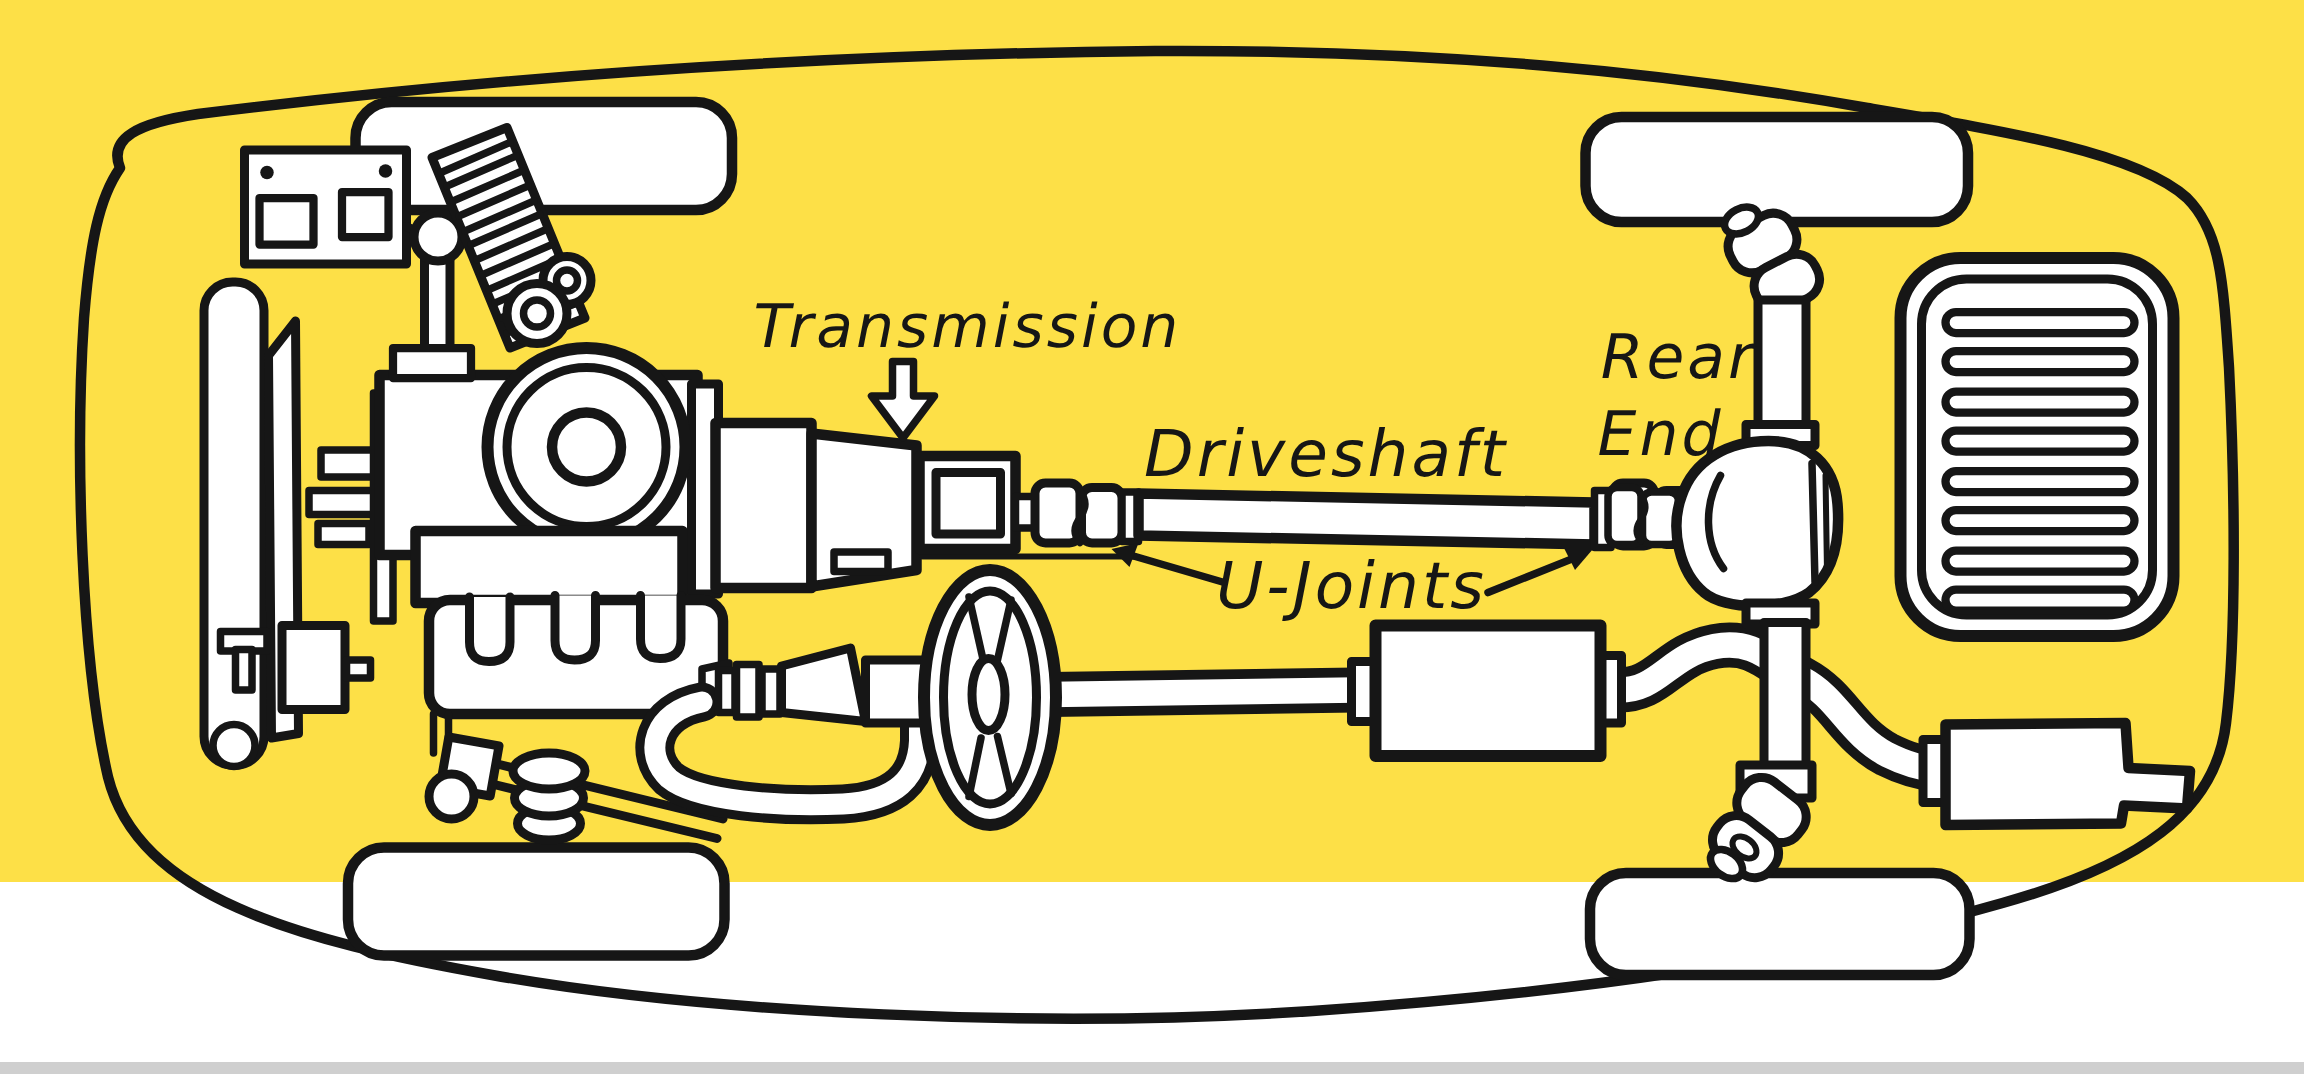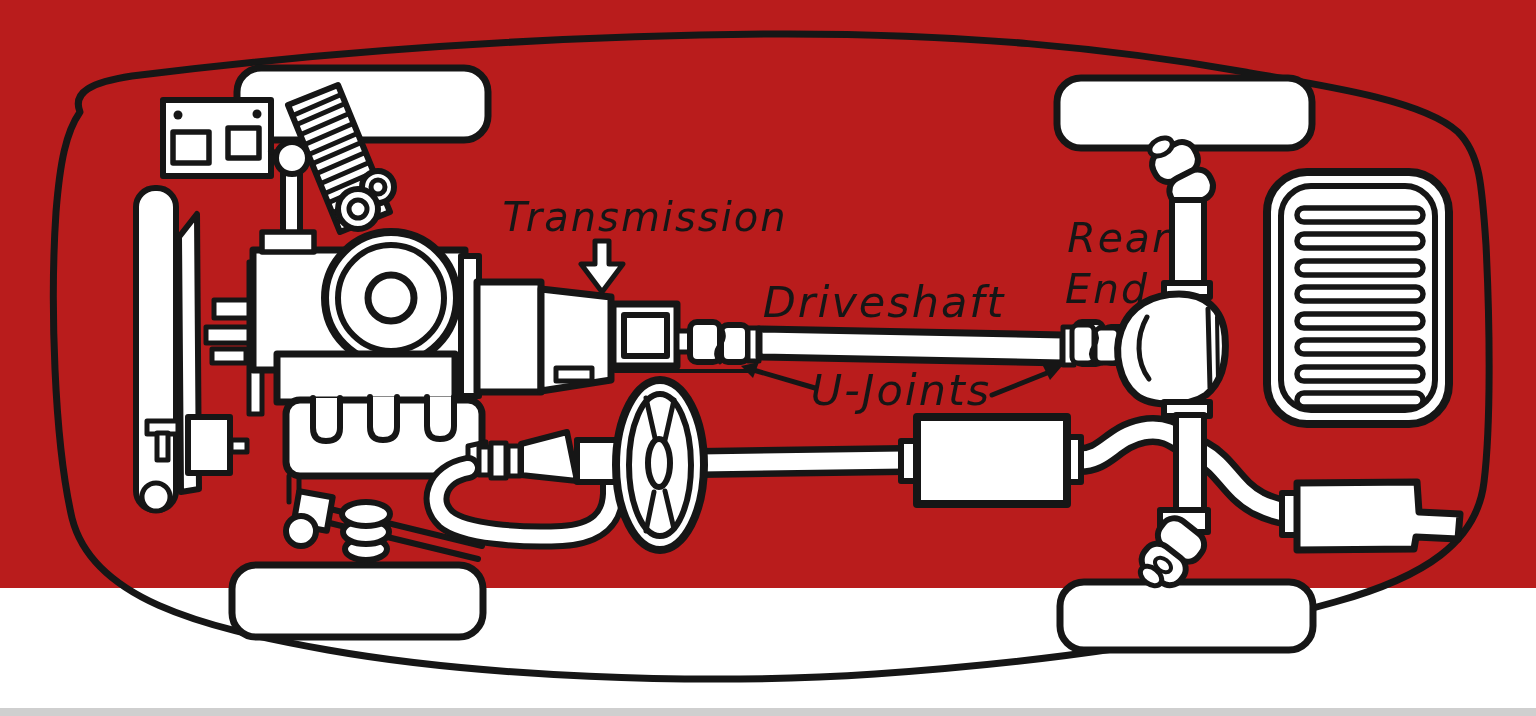--- a/index.html
+++ b/index.html
@@ -1,16 +1,16 @@
 <!DOCTYPE html>
 <html><head>
 <meta charset="utf-8">
 <style>
   html,body{margin:0;padding:0;background:#ffffff;width:1536px;height:716px;overflow:hidden;}
-  .stage{position:relative;width:1536px;height:588px;background:#b91c1c;}
+  .stage{position:relative;width:1536px;height:588px;background:#fde047;}
   svg{display:block;}
   .hand{font-family:"DejaVu Sans",sans-serif;font-style:italic;fill:#161616;letter-spacing:2px;}
   .ln{stroke:#161616;stroke-linejoin:round;stroke-linecap:round;}
 </style>
 </head>
 <body>
 
 <div class="stage">
 <svg width="1536" height="716" viewBox="0 0 1536 716">
 

